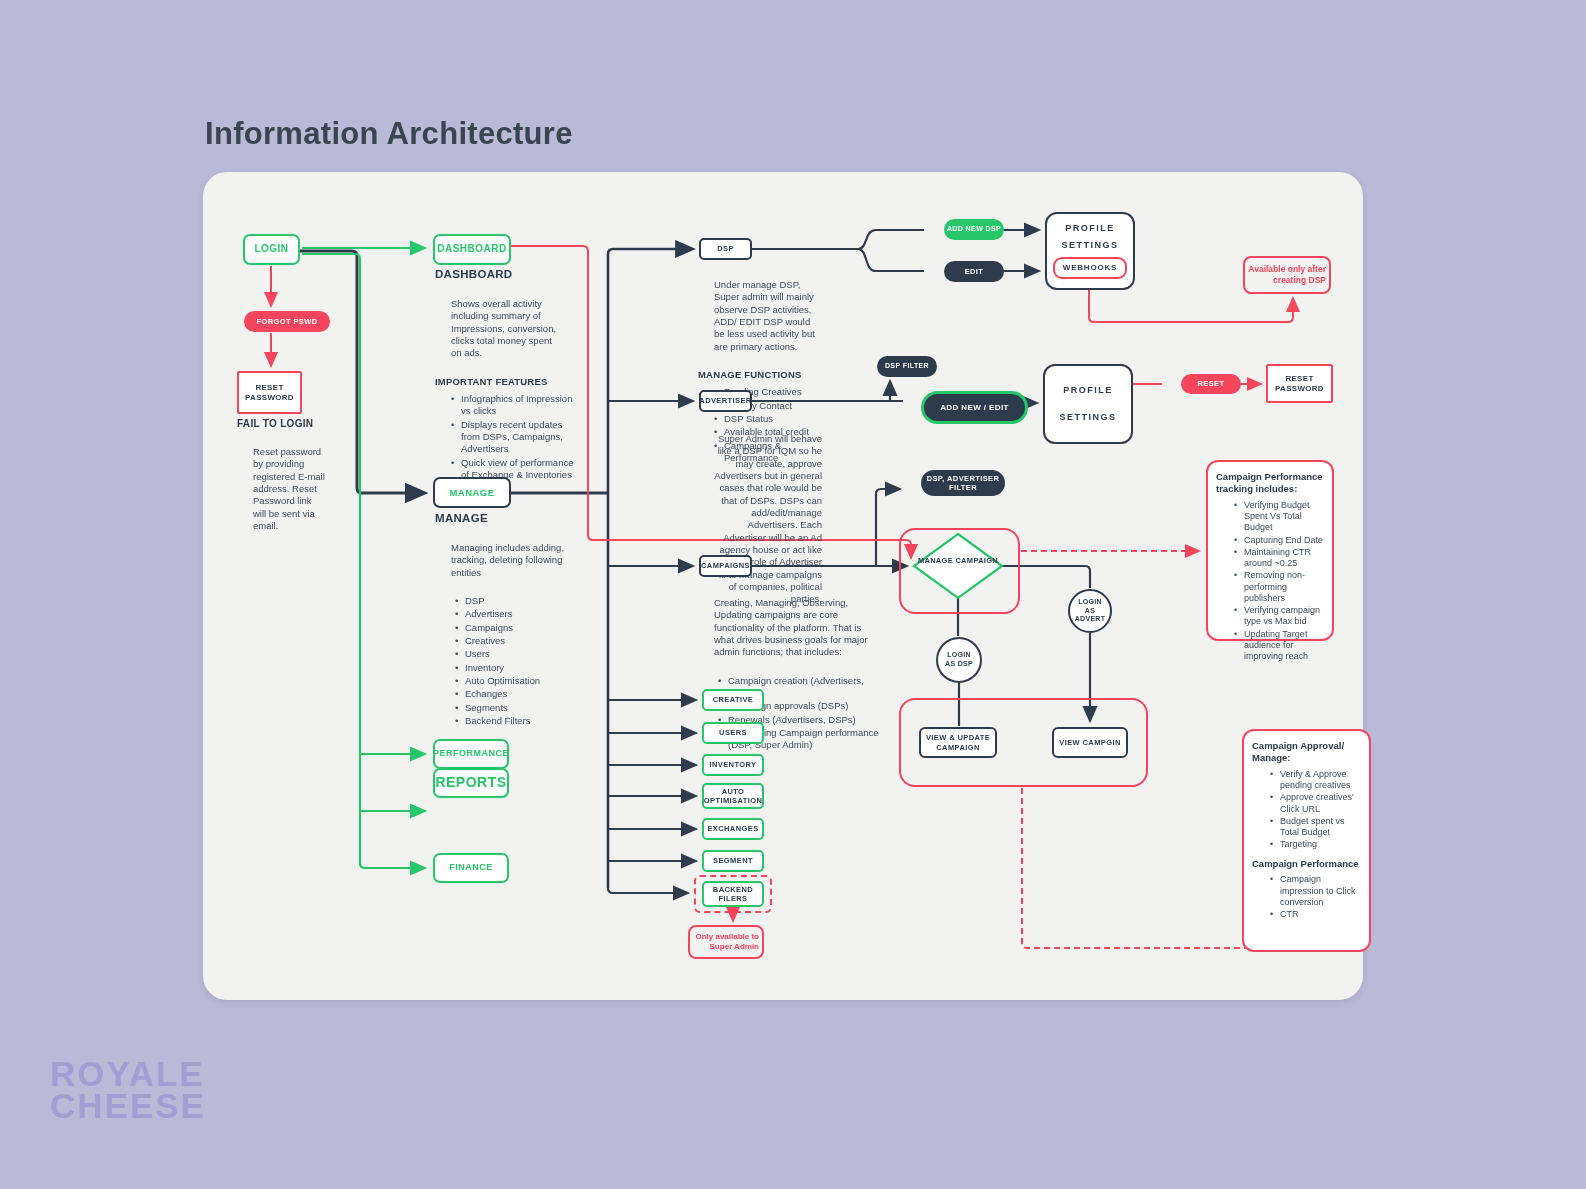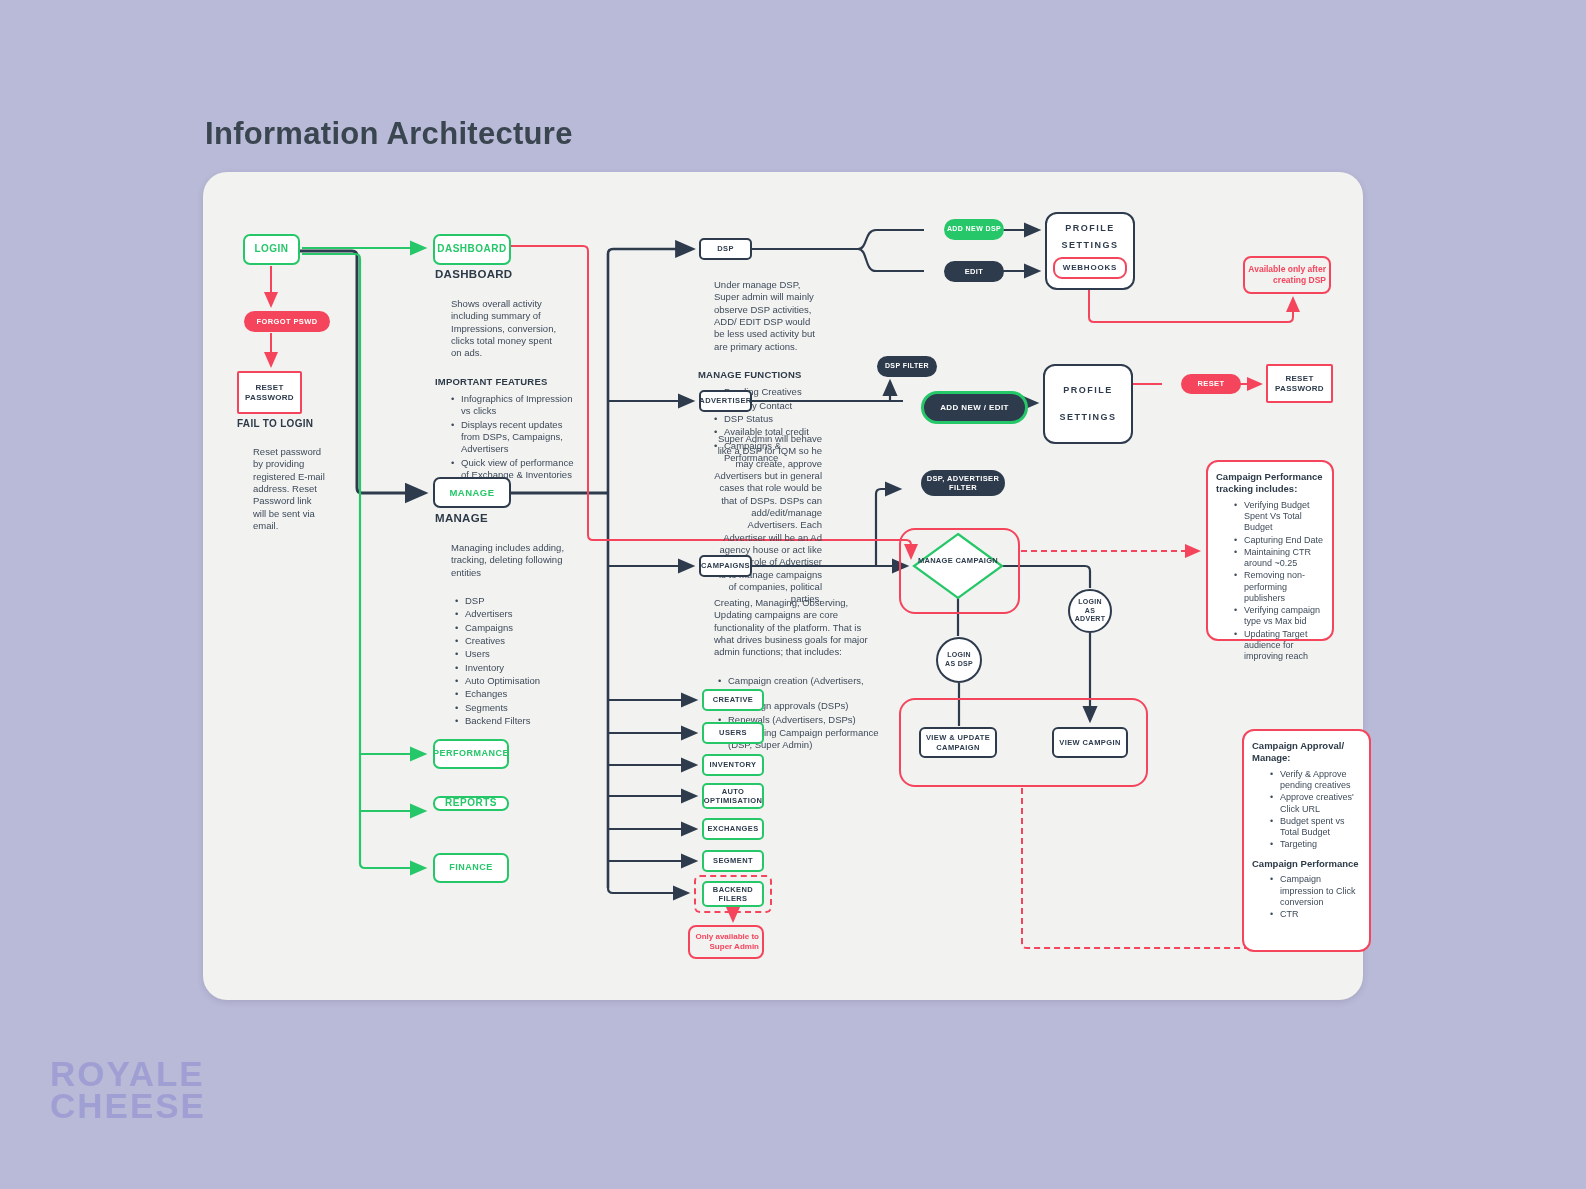--- a/index.html
+++ b/index.html
@@ -153,21 +153,21 @@
         <li>Users</li>
         <li>Inventory</li>
         <li>Auto Optimisation</li>
         <li>Echanges</li>
         <li>Segments</li>
         <li>Backend Filters</li>
       </ul>
   </div>
 
   <div class="node gbox" style="left:433px;top:739px;width:76px;height:30px;font-size:9px;">PERFORMANCE</div>
-  <div class="node gbox" style="left:433px;top:796px;width:76px;height:15px;font-size:10px;">REPORTS</div>
+  <div class="node gbox" style="left:433px;top:768px;width:76px;height:30px;font-size:14px;">REPORTS</div>
   <div class="node gbox" style="left:433px;top:853px;width:76px;height:30px;font-size:9px;">FINANCE</div>
 
   <div class="node small-dark" style="left:699px;top:238px;width:53px;height:22px;">DSP</div>
   <div class="textblock" style="left:698px;top:263px;width:136px;">
     <p>Under manage DSP, Super admin will mainly observe DSP activities, ADD/ EDIT DSP would be less used activity but are primary actions.</p>
     <h4>MANAGE FUNCTIONS</h4>
     <ul class="bullets" style="margin-left:8px;">
         <li>Pending Creatives</li>
         <li>Primary Contact</li>
         <li>DSP Status</li>

